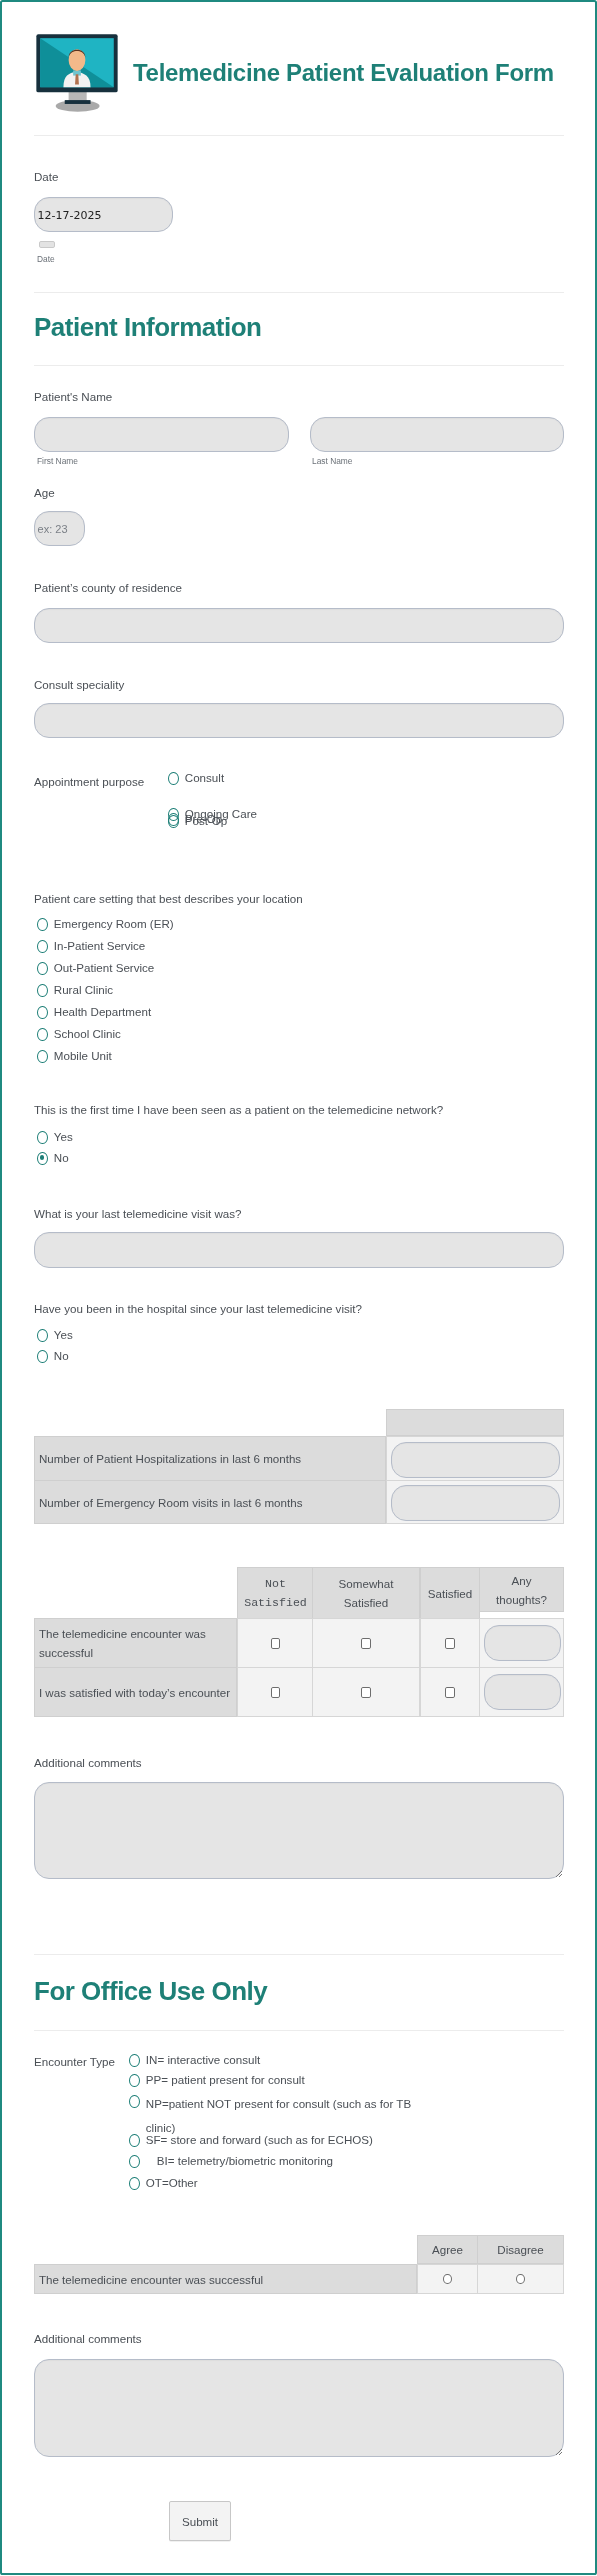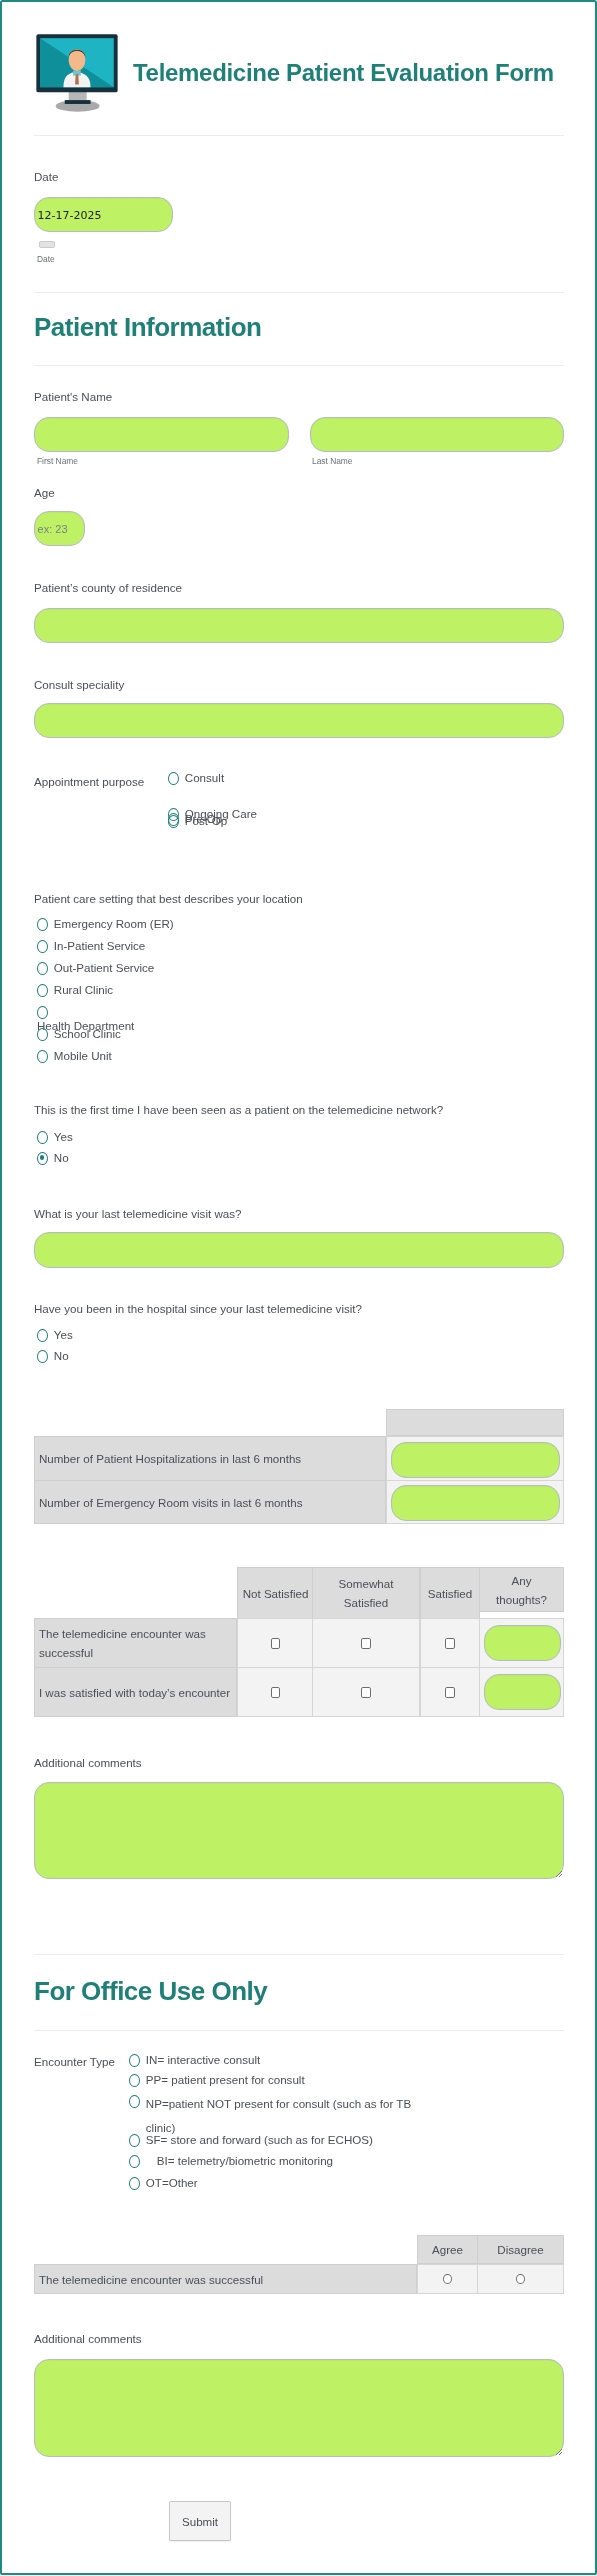--- a/index.html
+++ b/index.html
@@ -9,21 +9,21 @@
            border:2.6px solid #1f8a80; border-radius:2.6px; }
   .abs { position:absolute; }
   .divider { position:absolute; left:34px; width:530px; height:0; border-top:1.3px solid #ececec; }
   .title { font-family:"Liberation Sans", sans-serif; font-weight:bold; color:#1e8077;
            font-size:24px; letter-spacing:-0.3px; white-space:nowrap; }
   .heading { font-family:"Liberation Sans", sans-serif; font-weight:bold; color:#1e8077;
              font-size:26px; letter-spacing:-0.5px; white-space:nowrap; }
   .label { font-size:11.6px; color:#4a4f55; white-space:nowrap; font-family:"Liberation Sans", sans-serif; }
   .sublabel { font-size:8.4px; color:#6b7178; white-space:nowrap; font-family:"Liberation Sans", sans-serif; }
   .input { position:absolute; box-sizing:border-box; border:0.6px solid #b5bcc9; border-radius:15px;
-           background:#bef264; box-shadow: inset 0 0.6px 1.3px rgba(0,0,0,0.06); }
+           background:#e5e5e5; box-shadow: inset 0 0.6px 1.3px rgba(0,0,0,0.06); }
   .input-text { position:absolute; left:2.6px; top:50%; transform:translateY(-50%);
                 font-size:11px; color:#222; font-family:"DejaVu Sans", sans-serif; }
   .placeholder { color:#7a7f86; font-size:11px; font-family:"Liberation Sans", sans-serif; }
   .radio-row { position:absolute; display:flex; align-items:flex-start; white-space:nowrap; }
   .radio { width:11px; height:13.5px; box-sizing:border-box; border:1.6px solid #1e7f77; border-radius:50%;
            margin-right:5.8px; flex:none; position:relative; top:0.6px; }
   .radio.checked::after { content:""; position:absolute; left:1.6px; top:2.9px; width:4.5px; height:4.5px;
            border-radius:50%; background:#1e7f77; }
   .radio-label { font-size:11.6px; color:#4a4f55; font-family:"Liberation Sans", sans-serif; line-height:14px; }
   .cell { position:absolute; box-sizing:border-box; }
@@ -119,21 +119,21 @@
   <span class="radio-label">In-Patient Service</span>
 </div>
 <div class="radio-row" style="left:37px;top:961px;">
   <span class="radio"></span>
   <span class="radio-label">Out-Patient Service</span>
 </div>
 <div class="radio-row" style="left:37px;top:983px;">
   <span class="radio"></span>
   <span class="radio-label">Rural Clinic</span>
 </div>
-<div class="radio-row" style="left:37px;top:1005px;flex-direction:column;">
+<div class="radio-row" style="left:37px;top:1005px;">
   <span class="radio"></span>
   <span class="radio-label">Health Department</span>
 </div>
 <div class="radio-row" style="left:37px;top:1027px;">
   <span class="radio"></span>
   <span class="radio-label">School Clinic</span>
 </div>
 <div class="radio-row" style="left:37px;top:1049px;">
   <span class="radio"></span>
   <span class="radio-label">Mobile Unit</span>
@@ -165,21 +165,21 @@
 <div class="cell hdr" style="left:386px;top:1409px;width:178px;height:27px;"></div>
 <div class="cell rowlabel" style="left:34px;top:1436px;width:352px;height:45px;">Number of Patient Hospitalizations in last 6 months</div>
 <div class="cell bodycell" style="left:386px;top:1436px;width:178px;height:45px;">
   <div class="input" style="left:3.9px;top:4.5px;width:169px;height:36px;"></div>
 </div>
 <div class="cell rowlabel" style="left:34px;top:1480px;width:352px;height:44px;">Number of Emergency Room visits in last 6 months</div>
 <div class="cell bodycell" style="left:386px;top:1480px;width:178px;height:44px;">
   <div class="input" style="left:3.9px;top:3.9px;width:169px;height:36px;"></div>
 </div>
 
-<div class="cell hdr" style="left:237px;top:1567px;width:77px;height:52px;padding:0 3px;">Not Satisfied</div>
+<div class="cell hdr" style="left:237px;top:1567px;width:77px;height:52px;padding:0 3px;font-family:Liberation Mono, monospace;">Not Satisfied</div>
 <div class="cell hdr" style="left:312px;top:1567px;width:108px;height:52px;padding:0 19px;">Somewhat Satisfied</div>
 <div class="cell hdr" style="left:420px;top:1567px;width:60px;height:52px;">Satisfied</div>
 <div class="cell hdr" style="left:479px;top:1567px;width:85px;height:45px;padding:0 18px;">Any thoughts?</div>
 
 <div class="cell rowlabel" style="left:34px;top:1618px;width:203px;height:50px;padding-right:3.9px;">The telemedicine encounter was successful</div>
 <div class="cell bodycell" style="left:237px;top:1618px;width:77px;height:50px;">
     <span class="checkbox"></span>
   </div>
 <div class="cell bodycell" style="left:312px;top:1618px;width:108px;height:50px;">
     <span class="checkbox"></span>

